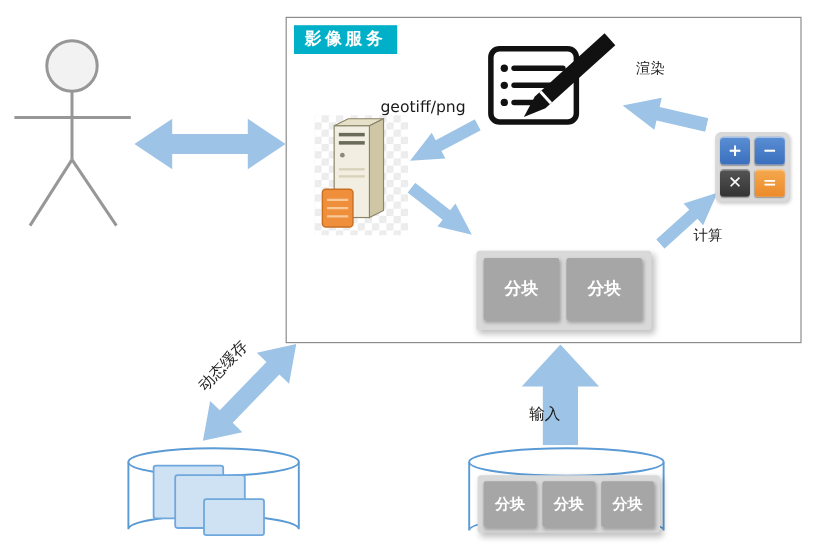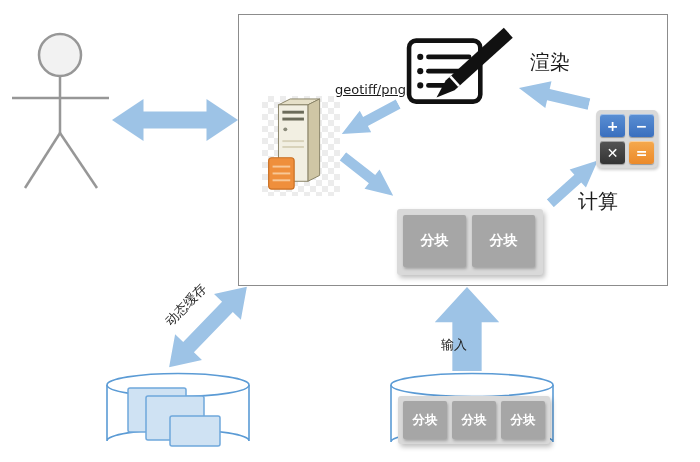--- a/index.html
+++ b/index.html
@@ -1,19 +1,19 @@
 <!DOCTYPE html>
 <html><head>
 <meta charset="utf-8">
 <style>
   * { margin:0; padding:0; box-sizing:border-box; }
   body { font-family:"DejaVu Sans","Liberation Sans",sans-serif; background:#fff; }
   .stage { position:relative; width:700px; height:462px; background:#fff; overflow:hidden; }
   .abs { position:absolute; }
-  .txt { color:#1a1a1a; font-size:20px; white-space:nowrap; }
+  .txt { color:#1a1a1a; font-size:12px; white-space:nowrap; }
   .service-box { position:absolute; left:238px; top:14px; width:430px; height:272px;
                  border:1.5px solid #8c8c8c; background:#fff; }
   .service-label { position:absolute; left:245px; top:21px; background:#00B0C8; color:#fff;
                    font-weight:bold; font-size:14px; padding:3px 9px; letter-spacing:3px; z-index:3; }
   .arrow-fill { fill:#9DC3E6; }
   .tiles-box { background:#D9D9D9; border-radius:3px; display:flex; gap:6px; padding:6px;
                box-shadow:2px 3px 5px rgba(0,0,0,.25); }
   .tile { background:#A6A6A6; color:#fff; font-weight:bold; display:flex; align-items:center;
           justify-content:center; border-radius:2px; box-shadow:1px 2px 3px rgba(0,0,0,.25); }
   .tile.big { width:63px; height:52px; font-size:14px; }
@@ -44,40 +44,41 @@
     <line x1="4" y1="70" x2="101" y2="70" stroke="#979797" stroke-width="2.5"></line>
     <line x1="52" y1="105" x2="17" y2="160" stroke="#979797" stroke-width="2.5"></line>
     <line x1="52" y1="105" x2="89" y2="160" stroke="#979797" stroke-width="2.5"></line>
   </svg>
 
   <svg class="abs" style="left:112px;top:95px;" width="126" height="50" viewBox="0 0 120 44">
     <polygon class="arrow-fill" points="0,22 30,2 30,14 90,14 90,2 120,22 90,42 90,30 30,30 30,42"></polygon>
   </svg>
 
   <div class="service-box"></div>
+  <div class="service-label">影像服务</div>
 
   <svg class="abs" style="left:406px;top:20px;" width="114" height="88" viewBox="0 0 112 86">
     <rect x="3" y="20" width="70" height="60" rx="7" fill="#fff" stroke="#111" stroke-width="4.5"></rect>
     <circle cx="14" cy="36" r="3" fill="#111"></circle>
     <line x1="22" y1="36" x2="62" y2="36" stroke="#111" stroke-width="4.5" stroke-linecap="round"></line>
     <circle cx="14" cy="50" r="3" fill="#111"></circle>
     <line x1="22" y1="50" x2="52" y2="50" stroke="#111" stroke-width="4.5" stroke-linecap="round"></line>
     <circle cx="14" cy="64" r="3" fill="#111"></circle>
     <line x1="22" y1="64" x2="38" y2="64" stroke="#111" stroke-width="4.5" stroke-linecap="round"></line>
     <polygon points="30,76 39,59.1 96.1,7.4 104.9,17.1 47.7,68.7" fill="#111"></polygon>
     <line x1="43.5" y1="55.1" x2="52.2" y2="64.7" stroke="#fff" stroke-width="2.5"></line>
   </svg>
 
   <div class="abs txt" style="left:530px;top:49px;">渲染</div>
 
   <svg class="abs rot" style="left:518px;top:80px;transform:rotate(193deg);" width="72" height="32" viewBox="0 0 100 42">
     <polygon class="arrow-fill" points="0,13 58,13 58,2 100,21 58,40 58,29 0,29"></polygon>
   </svg>
 
-  <div class="abs txt" style="left:335px;top:82px;font-size:13px;text-decoration:underline;">geotiff/png</div>
+  <div class="abs txt" style="left:317px;top:82px;font-size:13px;">geotiff/png</div>
 
   <svg class="abs rot" style="left:338px;top:104px;transform:rotate(152deg);" width="64" height="30" viewBox="0 0 100 42">
     <polygon class="arrow-fill" points="0,13 58,13 58,2 100,21 58,40 58,29 0,29"></polygon>
   </svg>
 
   <div class="abs checker" style="left:262px;top:96px;width:78px;height:100px;">
     <svg style="position:absolute;left:4px;top:1px;" width="70" height="98" viewBox="0 0 70 100">
       <polygon points="12,8 24,2 54,2 42,8" fill="#E6E0C8" stroke="#8A8468" stroke-width="1"></polygon>
       <polygon points="42,8 54,2 54,80 42,86" fill="#CFC6A5" stroke="#8A8468" stroke-width="1"></polygon>
       <rect x="12" y="8" width="30" height="78" fill="#F2EFE2" stroke="#8A8468" stroke-width="1"></rect>

